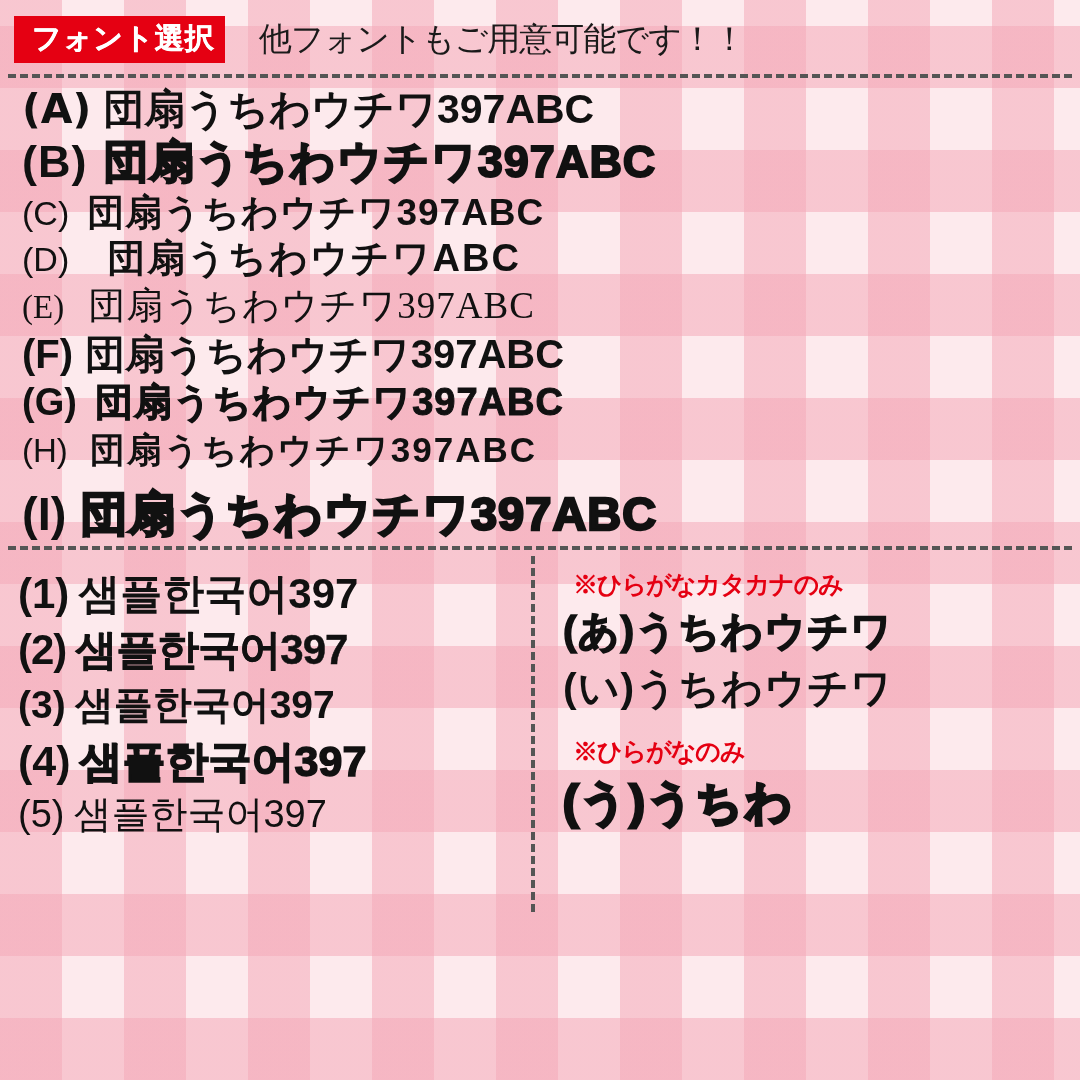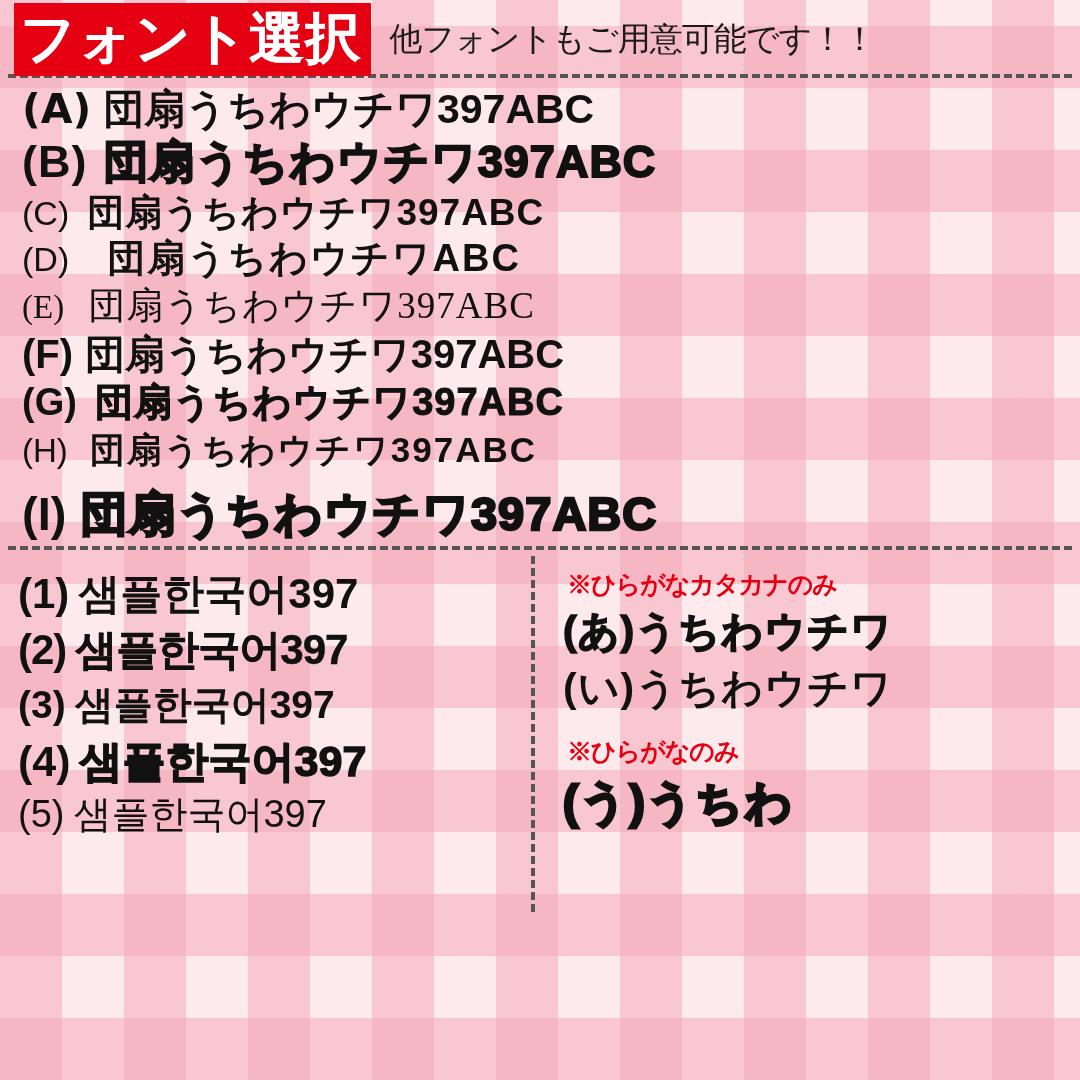--- a/index.html
+++ b/index.html
@@ -41,29 +41,29 @@
     display: flex;
     align-items: center;
     padding: 12px 0 8px 14px;
     height: 74px;
     box-sizing: border-box;
   }
   .title-badge {
     background: #e50012;
     color: #ffffff;
     font-weight: bold;
-    font-size: 55px;
+    font-size: 29px;
     line-height: 1;
-    padding: 8px 10px 10px 6px;
+    padding: 8px 10px 10px 18px;
     letter-spacing: 1px;
     white-space: nowrap;
     -webkit-text-stroke: 0.5px #ffffff;
   }
   .header-note {
-    margin-left: 18px;
+    margin-left: 34px;
     font-size: 33px;
     color: #1a1a1a;
     white-space: nowrap;
     letter-spacing: -1px;
   }
 
   .divider {
     border-top: 4px dashed #555555;
     margin: 0 8px;
   }
@@ -153,21 +153,21 @@
   .k3 { font-size: 39px; line-height: 1.35; font-weight: bold; letter-spacing: 0px; }
   .k4 { font-size: 43px; line-height: 1.35; font-weight: bold; }
   .k4 .sample { -webkit-text-stroke: 1.5px #111; }
   .k5 { font-size: 38px; line-height: 1.3; font-weight: normal; }
 
   .note-red {
     color: #e50012;
     font-weight: bold;
     font-size: 25px;
     letter-spacing: -1px;
-    margin: 4px 0 2px 4px;
+    margin: 4px 0 2px 10px;
     white-space: nowrap;
   }
   .kana-row {
     white-space: nowrap;
     color: #111111;
     font-weight: bold;
     font-size: 41px;
     line-height: 1.4;
     letter-spacing: 1px;
   }

